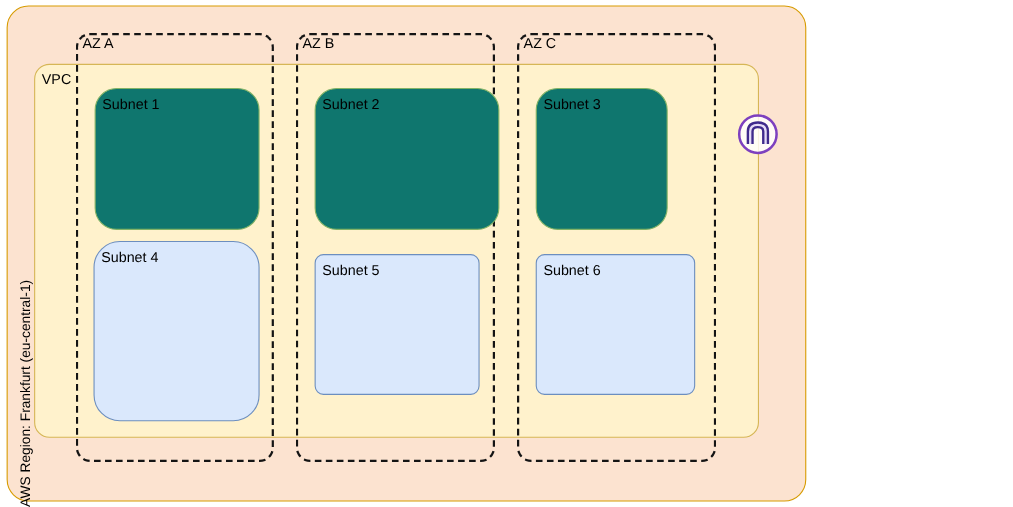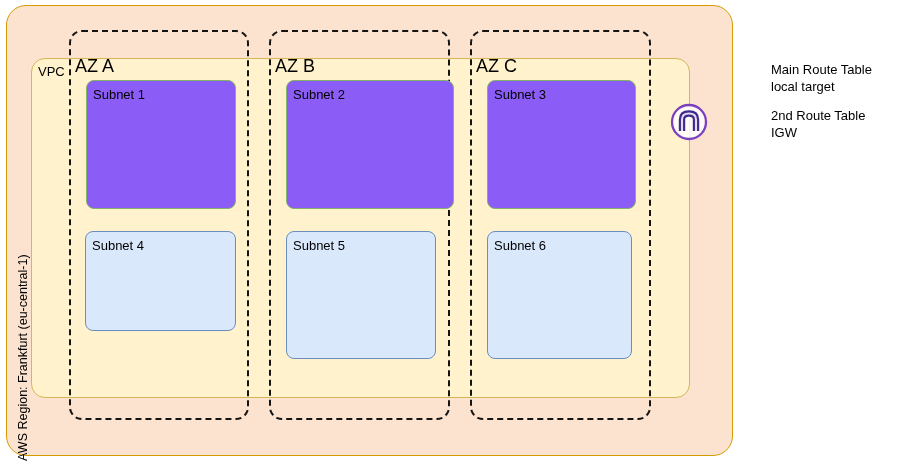--- a/index.html
+++ b/index.html
@@ -46,39 +46,39 @@
     top: 30px; height: 390px;
     border: 2.5px dashed #141414;
     border-radius: 13px;
     background: transparent;
   }
   .az-a { left: 69px;  width: 180px; }
   .az-b { left: 269px; width: 181px; }
   .az-c { left: 470px; width: 181px; }
   .az-label {
     position: absolute;
-    left: 4px; top: 24px;
-    font-size: 18px;
+    left: 4px; top: 0;
+    font-size: 13px;
   }
 
   .subnet {
     border-radius: 8px;
     border: 1.5px solid;
   }
-  .subnet-green { background: #8b5cf6; border-color: #82b366; }
+  .subnet-green { background: #0f766e; border-color: #82b366; border-radius: 20px; }
   .subnet-blue  { background: #dae8fc; border-color: #6c8ebf; }
   .subnet-label {
     position: absolute;
     left: 6px; top: 6px;
     font-size: 13px;
   }
   .s1 { left: 86px;  top: 80px;  width: 150px; height: 129px; }
   .s2 { left: 286px; top: 80px;  width: 168px; height: 129px; }
-  .s3 { left: 487px; top: 80px;  width: 149px; height: 129px; padding-left: 26px; }
-  .s4 { left: 85px;  top: 231px; width: 151px; height: 100px; }
+  .s3 { left: 487px; top: 80px;  width: 120px; height: 129px; padding-left: 26px; }
+  .s4 { left: 85px;  top: 219px; width: 151px; height: 164px; border-radius: 24px; }
   .s5 { left: 286px; top: 231px; width: 150px; height: 128px; padding-left: 48px; }
   .s6 { left: 487px; top: 231px; width: 145px; height: 128px; }
 
   .igw { left: 669px; top: 102px; width: 40px; height: 40px; }
 
   .notes {
     position: absolute;
     left: 771px; top: 61px;
     font-size: 13px;
     line-height: 17px;
@@ -128,24 +128,14 @@
   </div>
 
   <div class="box igw">
     <svg width="40" height="40" viewBox="0 0 40 40">
       <circle cx="20" cy="20" r="17" fill="#ffffff" fill-opacity="0.82" stroke="#7d40bf" stroke-width="2.3"></circle>
       <path d="M 13 29 L 13 17.5 Q 13 11.5 20 11.5 Q 27 11.5 27 17.5 L 27 29" fill="none" stroke="#3f2a8c" stroke-width="6.4" stroke-linecap="butt"></path>
       <path d="M 13 29 L 13 17.5 Q 13 11.5 20 11.5 Q 27 11.5 27 17.5 L 27 29" fill="none" stroke="#e4daf6" stroke-width="2.1" stroke-linecap="butt"></path>
     </svg>
   </div>
 
-  <div class="notes">
-    <div class="group">
-      <div>Main Route Table</div>
-      <div>local target</div>
-    </div>
-    <div class="group">
-      <div>2nd Route Table</div>
-      <div>IGW</div>
-    </div>
-  </div>
 
 </div>
 
 </body></html>

